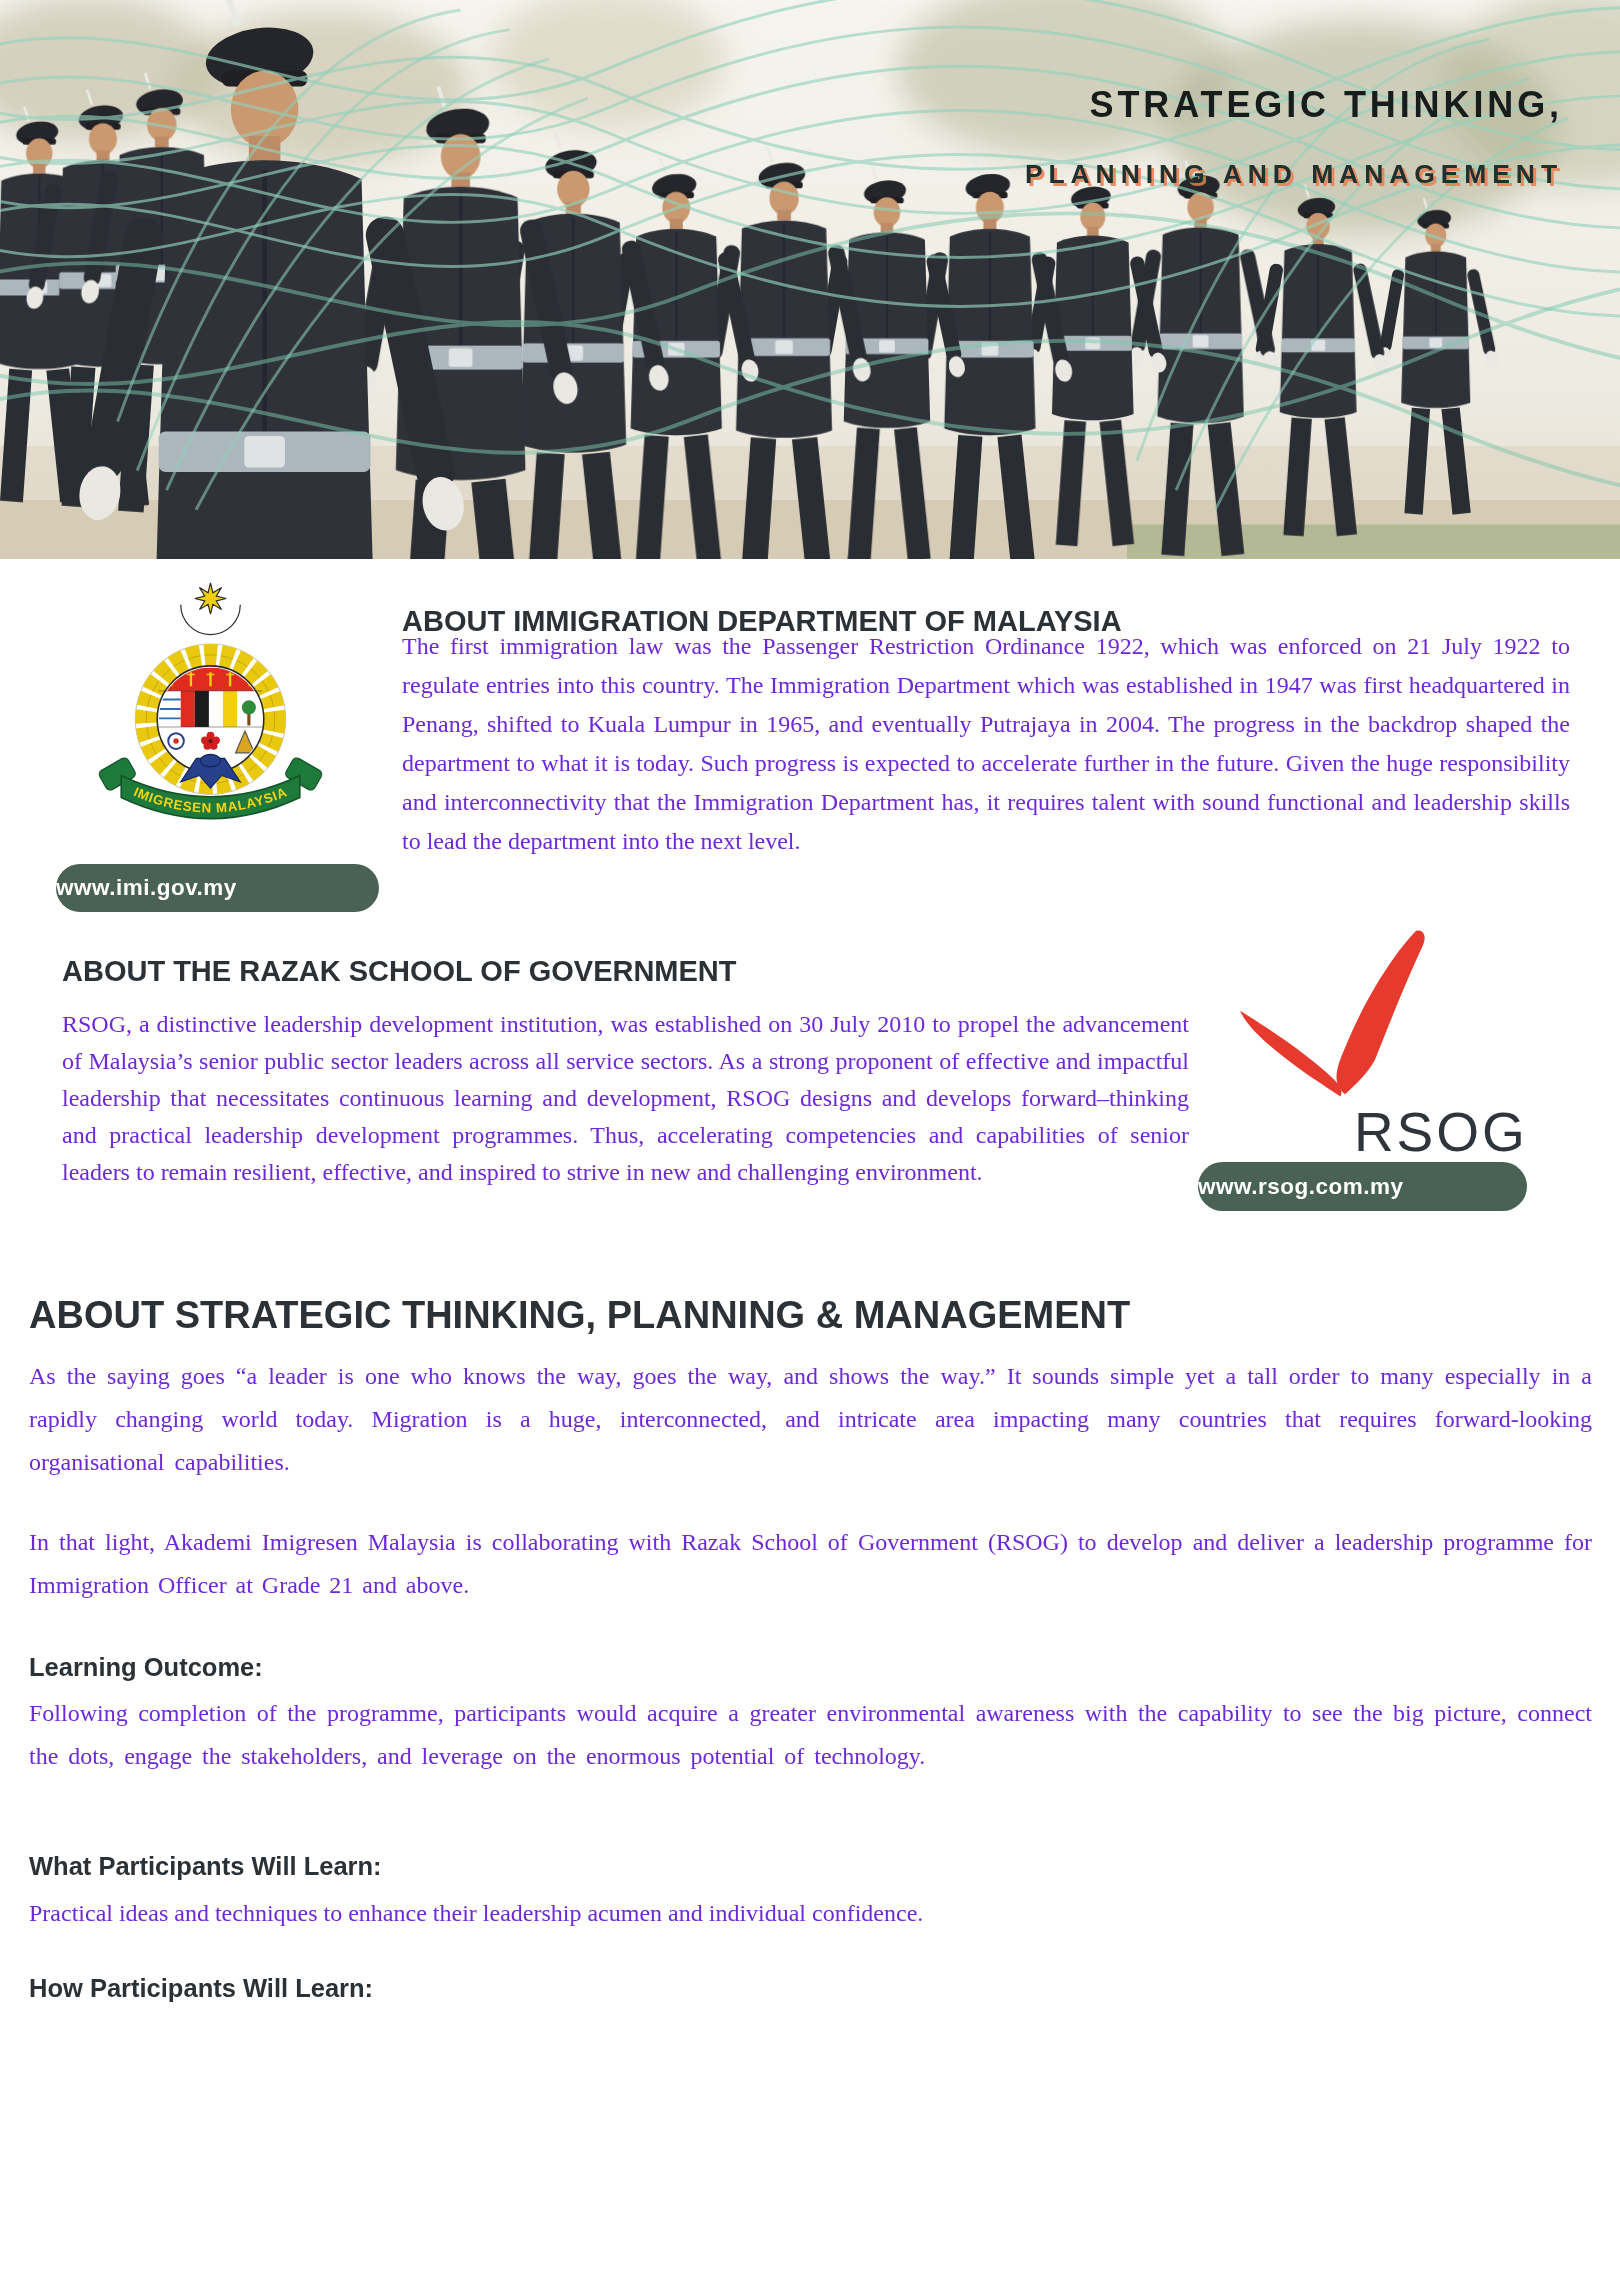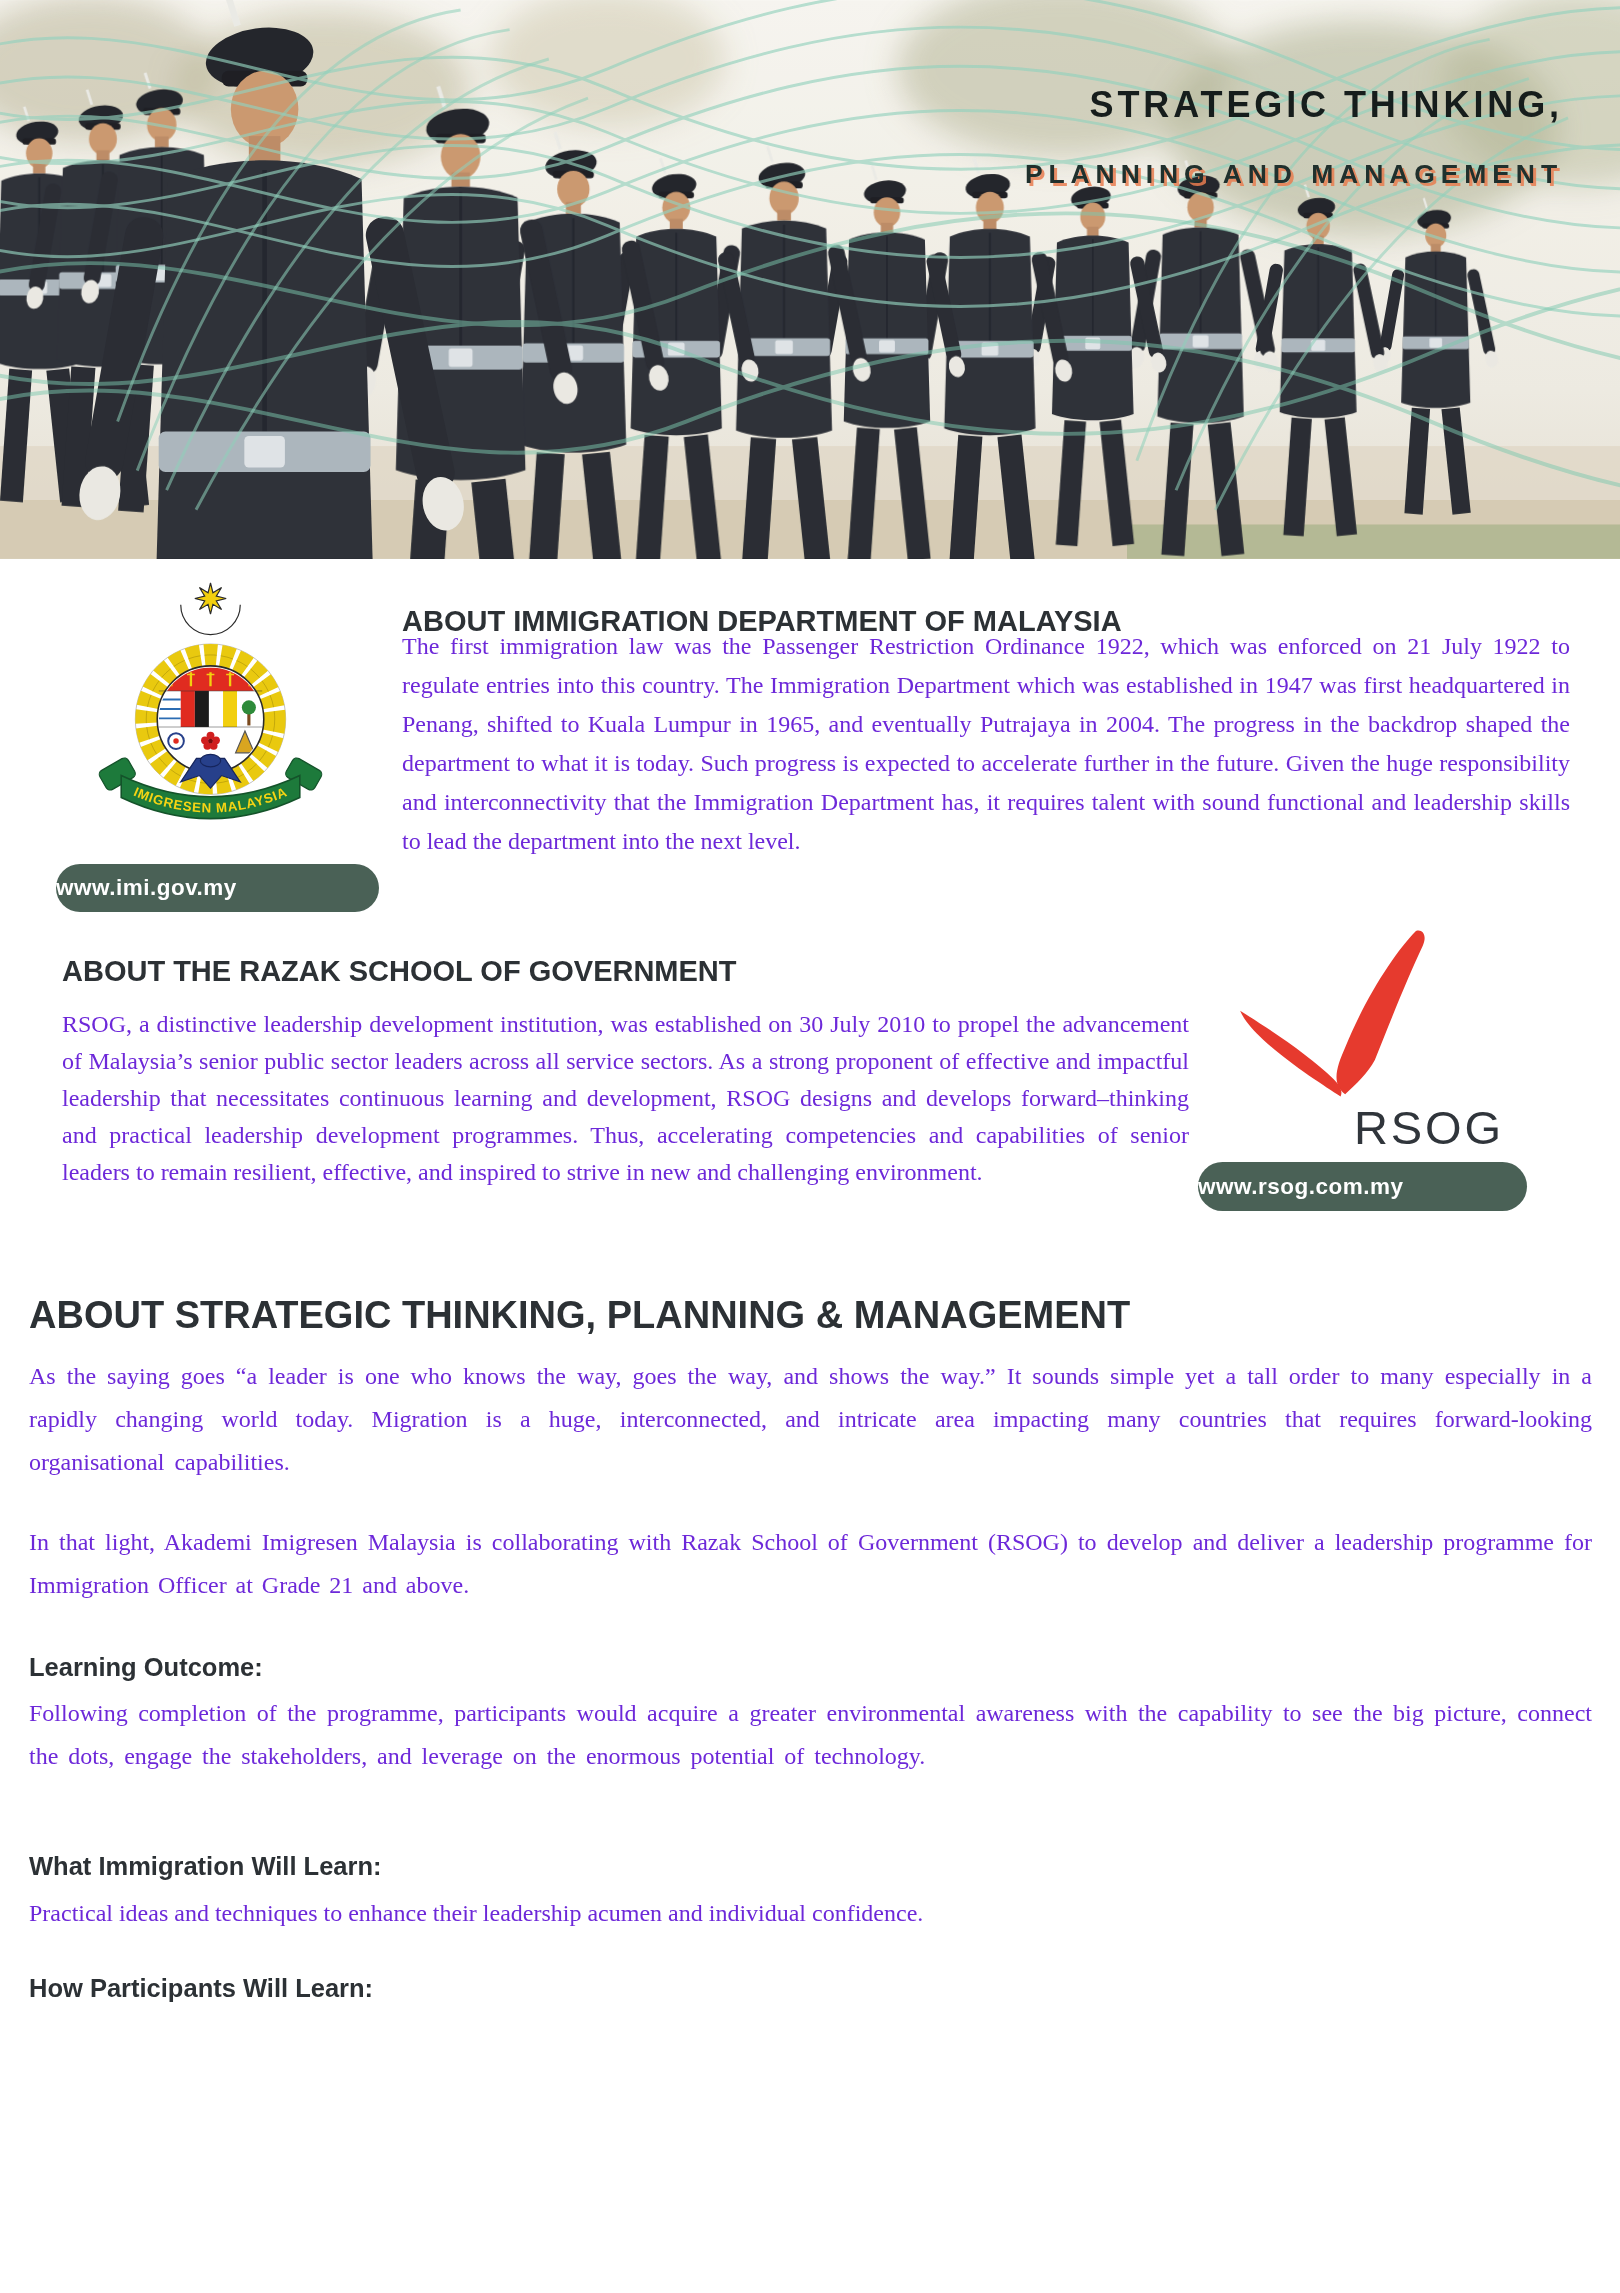--- a/index.html
+++ b/index.html
@@ -37,21 +37,21 @@
   .sec3-body{left:29px;top:2013px;width:1563px;line-height:43px;text-align:justify;word-spacing:2.9px;}
 
   
   .imm-logo{position:absolute;left:93px;top:570px;width:235px;height:267px;}
   .web-pill{position:absolute;display:flex;align-items:center;
             background:#4a6156;border-radius:24.5px;color:#ffffff;font-weight:bold;
             font-size:22.5px;letter-spacing:0.5px;cursor:pointer;}
   .imm-pill{left:56px;top:864px;width:323px;height:48px;}
   .rsog-pill{left:1198px;top:1162px;width:329px;height:49px;}
   .rsog-logo{position:absolute;left:1215px;top:926px;width:274px;height:235px;}
-  .rsog-logo-text{position:absolute;left:139px;top:174px;font-size:47px;color:#30353b;
+  .rsog-logo-text{position:absolute;left:139px;top:174px;font-size:55px;color:#30353b;
                   letter-spacing:2.9px;font-weight:normal;}
 </style>
 </head>
 <body>
 
 <div class="page">
 
   <div class="banner">
     <svg width="1620" height="559" viewBox="0 0 1653 570">
       <defs>
@@ -252,19 +252,19 @@
     <span>www.rsog.com.my</span>
   </div>
 
   <div class="h-section prog-heading">ABOUT STRATEGIC THINKING, PLANNING &amp; MANAGEMENT</div>
   <div class="body-text prog-para1">As the saying goes “a leader is one who knows the way, goes the way, and shows the way.” It sounds simple yet a tall order to many especially in a rapidly changing world today. Migration is a huge, interconnected, and intricate area impacting many countries that requires forward-looking organisational capabilities.</div>
   <div class="body-text prog-para2">In that light, Akademi Imigresen Malaysia is collaborating with Razak School of Government (RSOG) to develop and deliver a leadership programme for Immigration Officer at Grade 21 and above.</div>
 
   <div class="sub-head sec1-title">Learning Outcome:</div>
   <div class="body-text sec1-body">Following completion of the programme, participants would acquire a greater environmental awareness with the capability to see the big picture, connect the dots, engage the stakeholders, and leverage on the enormous potential of technology.</div>
 
-  <div class="sub-head sec2-title">What Immigration Will Learn:</div>
+  <div class="sub-head sec2-title">What Participants Will Learn:</div>
   <div class="body-text sec2-body">Practical ideas and techniques to enhance their leadership acumen and individual confidence.</div>
 
   <div class="sub-head sec3-title">How Participants Will Learn:</div>
 
 </div>
 
 
 </body></html>

